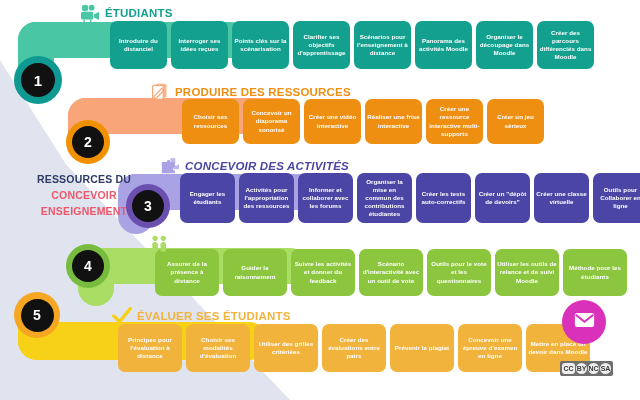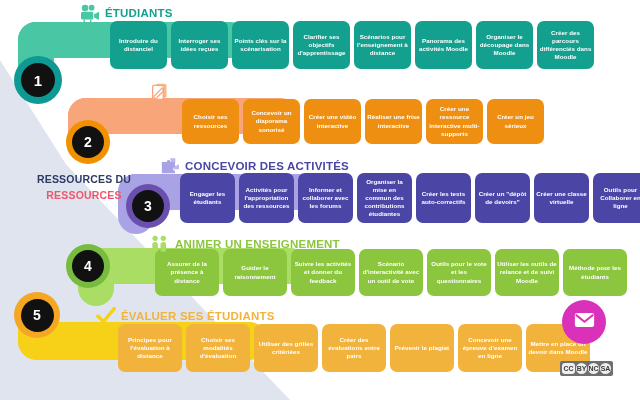--- a/index.html
+++ b/index.html
@@ -131,21 +131,22 @@
   </div>
   <div class="badge" style="left:66px;top:244px;width:44px;height:44px;background:#77bb3f;">
     <div class="inner" style="width:32px;height:32px;font-size:14px;">4</div>
   </div>
   <div class="badge" style="left:14px;top:292px;width:46px;height:46px;background:#f5a623;">
     <div class="inner" style="width:33px;height:33px;font-size:14px;">5</div>
   </div>
 
   <div class="left-title">
     <span class="lt-dark">RESSOURCES DU</span>
-    <span class="lt-red">RESSOURCES</span>
+    <span class="lt-red">CONCEVOIR</span>
+    <span class="lt-red">ENSEIGNEMENT</span>
   </div>
 
   <div class="sec-head" style="left:80px;top:4px;">
     <span class="hicon">
       <svg viewBox="0 0 24 22" width="20" height="18">
           <g fill="#49c6a4">
         <circle cx="6" cy="5" r="4"></circle>
             <circle cx="14" cy="4.5" r="3.5"></circle>
         <rect x="1" y="9.5" width="15" height="9.5" rx="2"></rect>
         <path d="M17 12.5l6-3v10l-6-3z"></path>
@@ -160,23 +161,24 @@
   <div class="sec-head" style="left:150px;top:83px;">
     <span class="hicon">
       <svg viewBox="0 0 24 22" width="20" height="18">
           <g>
         <rect x="7" y="1" width="13" height="17" rx="2" fill="#f8b88a"></rect>
         <rect x="3" y="3" width="13" height="17" rx="2" fill="#ffffff" stroke="#f8a579" stroke-width="1.6"></rect>
         <path d="M5 16 L14 6.5 l2.6 2.6 L7.6 18.6 L4.4 19.4z" fill="#ffffff" stroke="#f8a579" stroke-width="1.5"></path>
       </g>
         </svg>
     </span>
-  </div>
-
-  <div class="sec-head" style="left:160px;top:157px;">
+    <span class="htitle" style="color:#ef8f12;">PRODUIRE DES RESSOURCES</span>
+  </div>
+
+  <div class="sec-head" style="left:160px;top:157px;font-style:italic;">
     <span class="hicon">
       <svg viewBox="0 0 24 22" width="20" height="18">
           <g fill="#a9a2e4">
         <path d="M2 6h6a2.4 2.4 0 014.8 0H18v6a2.4 2.4 0 000 4.8V20H2z"></path>
         <path d="M12 1.5h6.5v5.3a2 2 0 102.6 2.6H23V15h-6.5z" opacity=".75"></path>
       </g>
         </svg>
     </span>
     <span class="htitle" style="color:#4b46a5;">CONCEVOIR DES ACTIVITÉS</span>
   </div>
@@ -185,24 +187,23 @@
     <span class="hicon">
       <svg viewBox="0 0 24 22" width="20" height="18">
           <g fill="#a9dd63">
         <circle cx="6" cy="4" r="3.2"></circle>
             <rect x="2.6" y="8.5" width="6.8" height="12" rx="3.2"></rect>
         <circle cx="16" cy="4" r="3.2"></circle>
             <rect x="12.6" y="8.5" width="6.8" height="12" rx="3.2"></rect>
       </g>
         </svg>
     </span>
-    <span class="htitle" style="color:#8cc63e;">ANIMER UN ENSEIGNEMENT</span>
-  </div>
-
-  <div class="sec-head" style="left:96px;top:307px;">
+  </div>
+
+  <div class="sec-head" style="left:112px;top:307px;">
     <span class="hicon">
       <svg viewBox="0 0 24 22" width="20" height="18">
         <path d="M2 11 L9 18 L22 2" fill="none" stroke="#f7d117" stroke-width="4.2" stroke-linecap="round" stroke-linejoin="round"></path>
       </svg>
     </span>
     <span class="htitle" style="color:#f2b33d;">ÉVALUER SES ÉTUDIANTS</span>
   </div>
 
   <div class="row" style="left:110px;top:21px;">
     <div class="card" style="background:#13a08e;width:57px;height:48px;">Introduire du distanciel</div>

